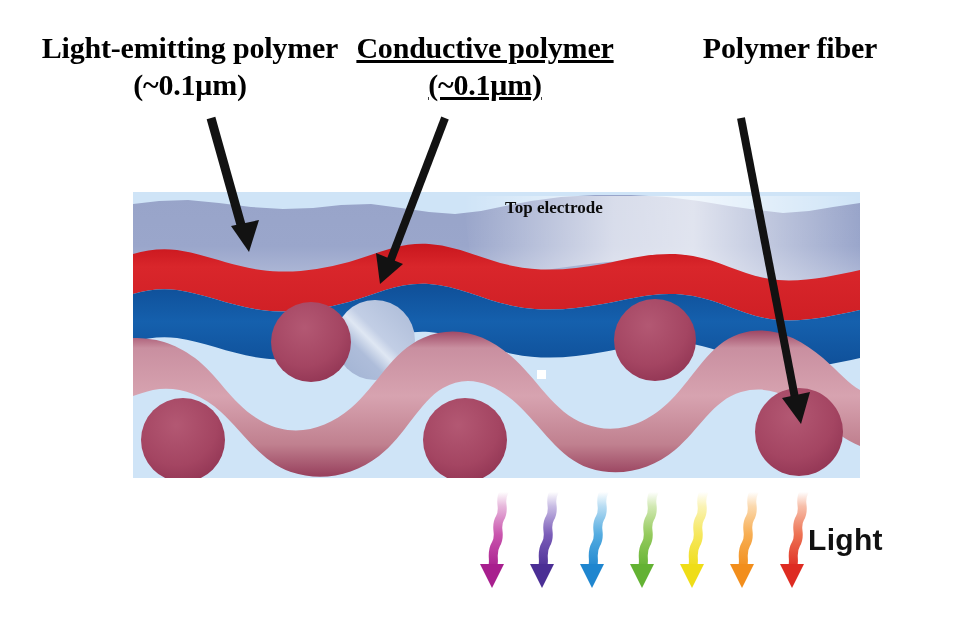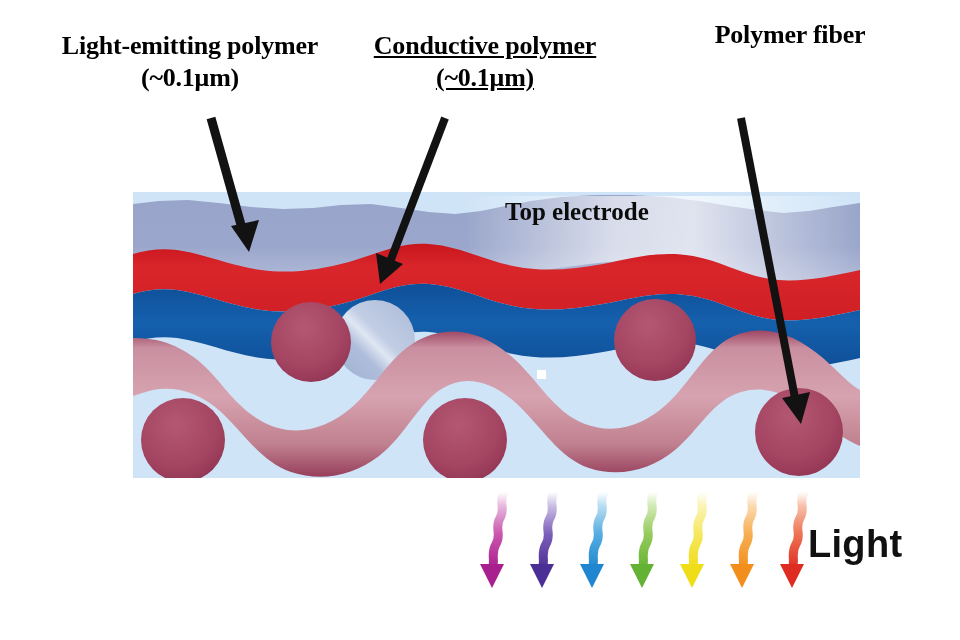--- a/index.html
+++ b/index.html
@@ -22,31 +22,31 @@
     height: 640px;
     background: #ffffff;
   }
 
   
   .callout {
     position: absolute;
     text-align: center;
     font-family: "Liberation Serif", serif;
     font-weight: bold;
-    font-size: 26px;
+    font-size: 30px;
     line-height: 1.22;
     color: #000000;
     white-space: nowrap;
     letter-spacing: -0.2px;
   }
   .callout .l2 { display: block; }
 
   #callout-lep { left: 40px;  top: 30px; width: 300px; }
   #callout-cp  { left: 340px; top: 30px; width: 290px; text-decoration: underline; }
-  #callout-pf  { left: 640px; top: 19px; width: 300px; }
+  #callout-pf  { left: 640px; top: 30px; width: 300px; }
 
   
   #panel {
     position: absolute;
     left: 133px;
     top: 192px;
     width: 727px;
     height: 286px;
   }
   #panel svg { display: block; }
@@ -60,42 +60,42 @@
     height: 112px;
   }
   #light-arrows svg { display: block; }
 
   #light-label {
     position: absolute;
     left: 808px;
     top: 523px;
     font-family: "Liberation Sans", sans-serif;
     font-weight: bold;
-    font-size: 38px;
+    font-size: 30px;
     color: #111111;
     letter-spacing: 0.3px;
     white-space: nowrap;
   }
 
   
   #pointers {
     position: absolute;
     left: 0; top: 0;
     width: 960px; height: 640px;
     pointer-events: none;
   }
 
   
   #top-electrode-label {
     position: absolute;
     left: 505px;
     top: 198px;
     font-family: "Liberation Serif", serif;
     font-weight: bold;
-    font-size: 25px;
+    font-size: 17px;
     color: #0b0b0b;
     white-space: nowrap;
   }
 
   
   #speck {
     position: absolute;
     left: 537px;
     top: 370px;
     width: 9px;

